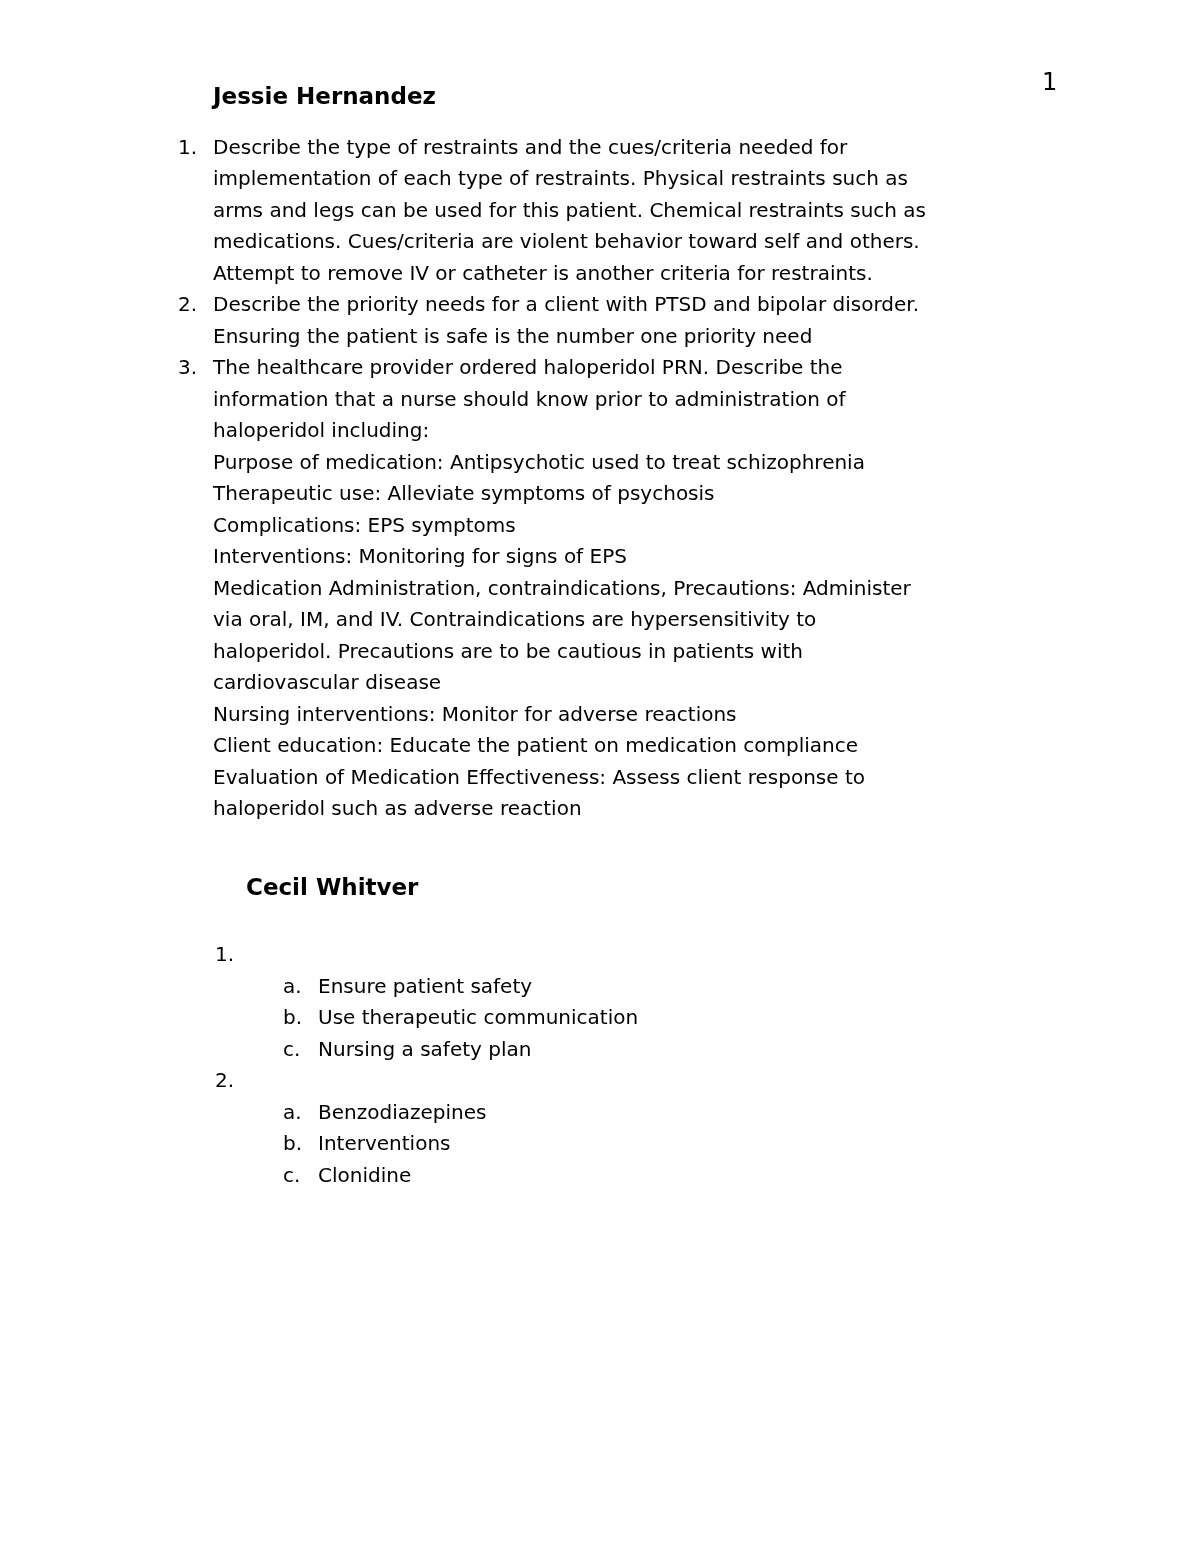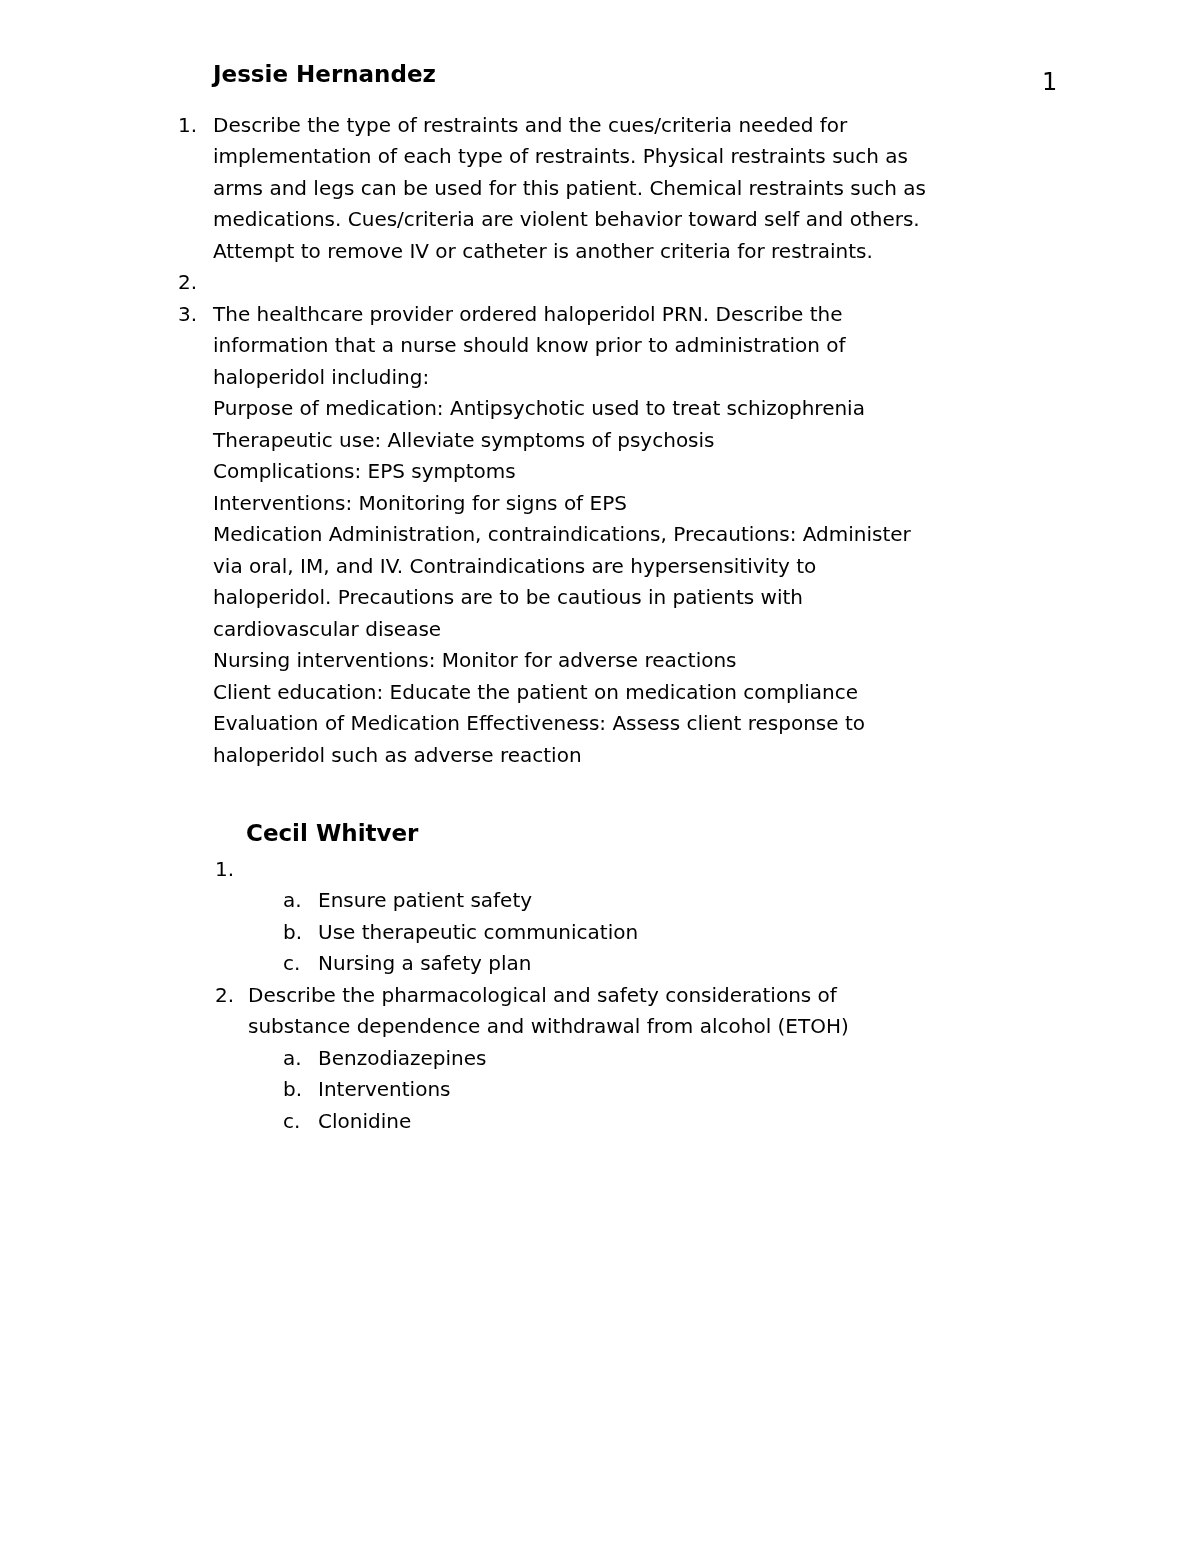--- a/index.html
+++ b/index.html
@@ -24,30 +24,30 @@
   }
   .pagenum {
     position: absolute;
     left: 1042px;
     top: 68px;
     font-size: 24px;
     line-height: 28px;
     color: #000000;
   }
   .content {
-    padding-top: 59px;
+    padding-top: 81px;
   }
   .heading {
     font-weight: bold;
     font-size: 23px;
     line-height: 31.5px;
     margin: 0 0 19px 0;
   }
   .sec1 .heading { padding-left: 213px; }
-  .sec2 .heading { padding-left: 246px; margin-top: 47px; margin-bottom: 4px; }
+  .sec2 .heading { padding-left: 246px; margin-top: 47px; margin-bottom: 36px; }
   .row {
     display: flex;
     align-items: flex-start;
     font-size: 20px;
     line-height: 31.5px;
   }
   .marker {
     flex: 0 0 auto;
     white-space: nowrap;
   }
@@ -78,20 +78,22 @@
         <span class="marker">1.</span>
         <div class="text">Describe the type of restraints and the cues/criteria needed for
 implementation of each type of restraints. Physical restraints such as
 arms and legs can be used for this patient. Chemical restraints such as
 medications. Cues/criteria are violent behavior toward self and others.
 Attempt to remove IV or catheter is another criteria for restraints.</div>
       </div>
 
       <div class="row item">
         <span class="marker">2.</span>
+        <div class="text">Describe the priority needs for a client with PTSD and bipolar disorder.
+Ensuring the patient is safe is the number one priority need</div>
       </div>
 
       <div class="row item">
         <span class="marker">3.</span>
         <div class="text">The healthcare provider ordered haloperidol PRN. Describe the
 information that a nurse should know prior to administration of
 haloperidol including:
 Purpose of medication: Antipsychotic used to treat schizophrenia
 Therapeutic use: Alleviate symptoms of psychosis
 Complications: EPS symptoms
@@ -122,22 +124,20 @@
         <span class="marker">b.</span>
         <div class="text">Use therapeutic communication</div>
       </div>
       <div class="row subitem">
         <span class="marker">c.</span>
         <div class="text">Nursing a safety plan</div>
       </div>
 
       <div class="row item">
         <span class="marker">2.</span>
-        <div class="text">Describe the pharmacological and safety considerations of
-substance dependence and withdrawal from alcohol (ETOH)</div>
       </div>
 
       <div class="row subitem">
         <span class="marker">a.</span>
         <div class="text">Benzodiazepines</div>
       </div>
       <div class="row subitem">
         <span class="marker">b.</span>
         <div class="text">Interventions</div>
       </div>

